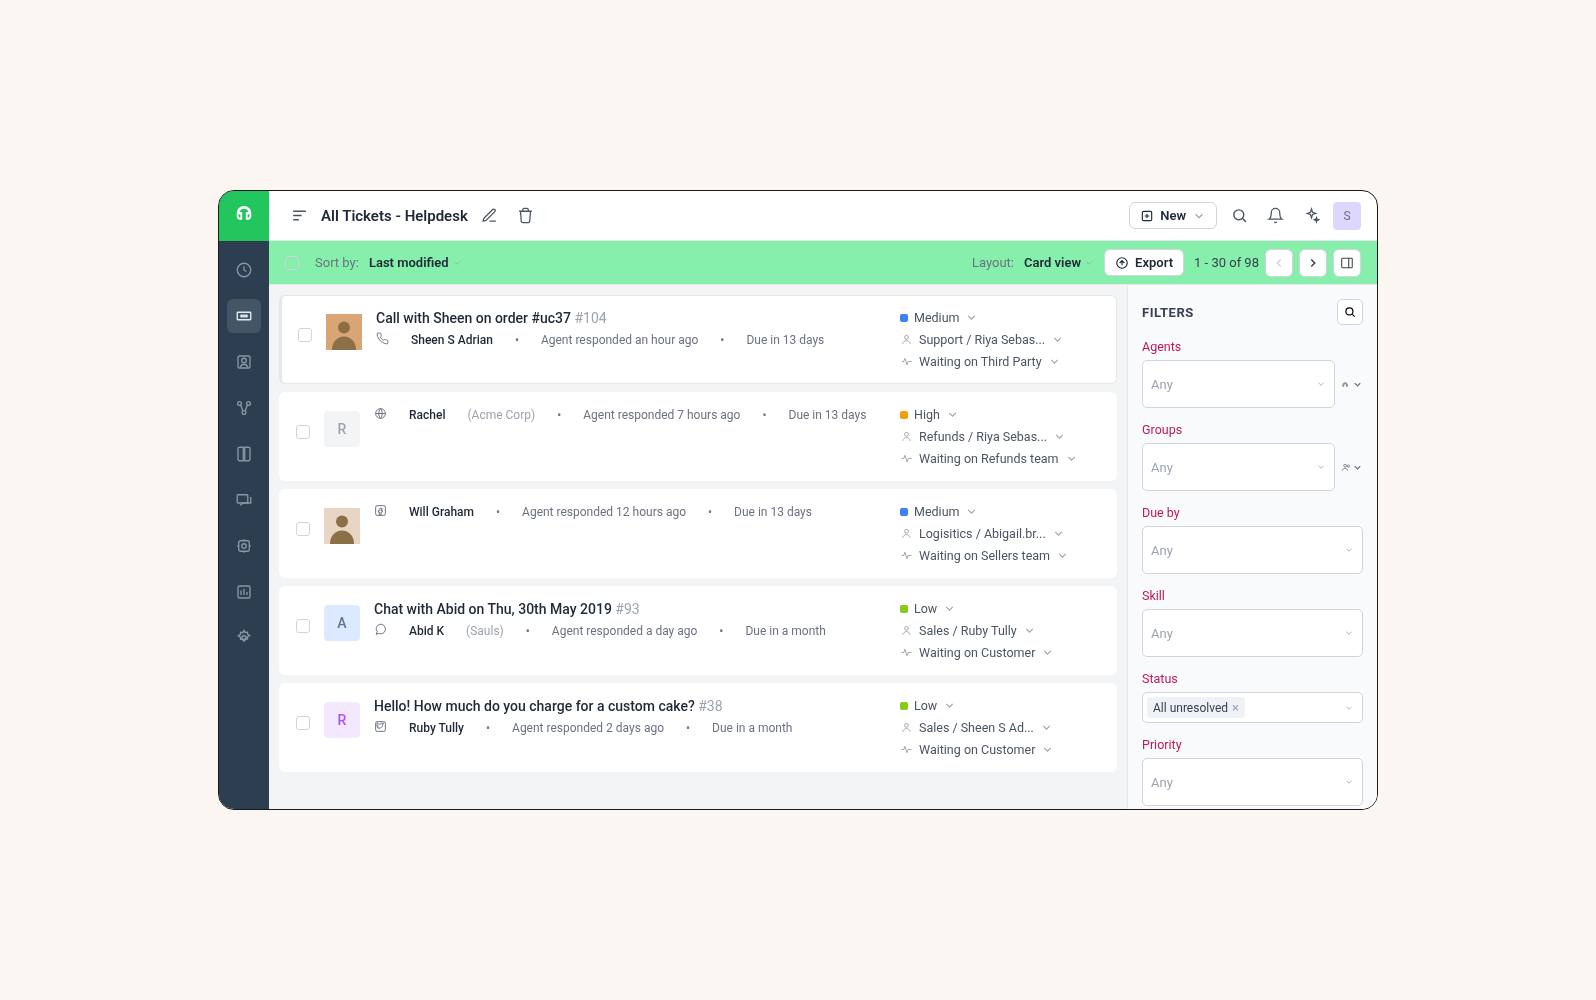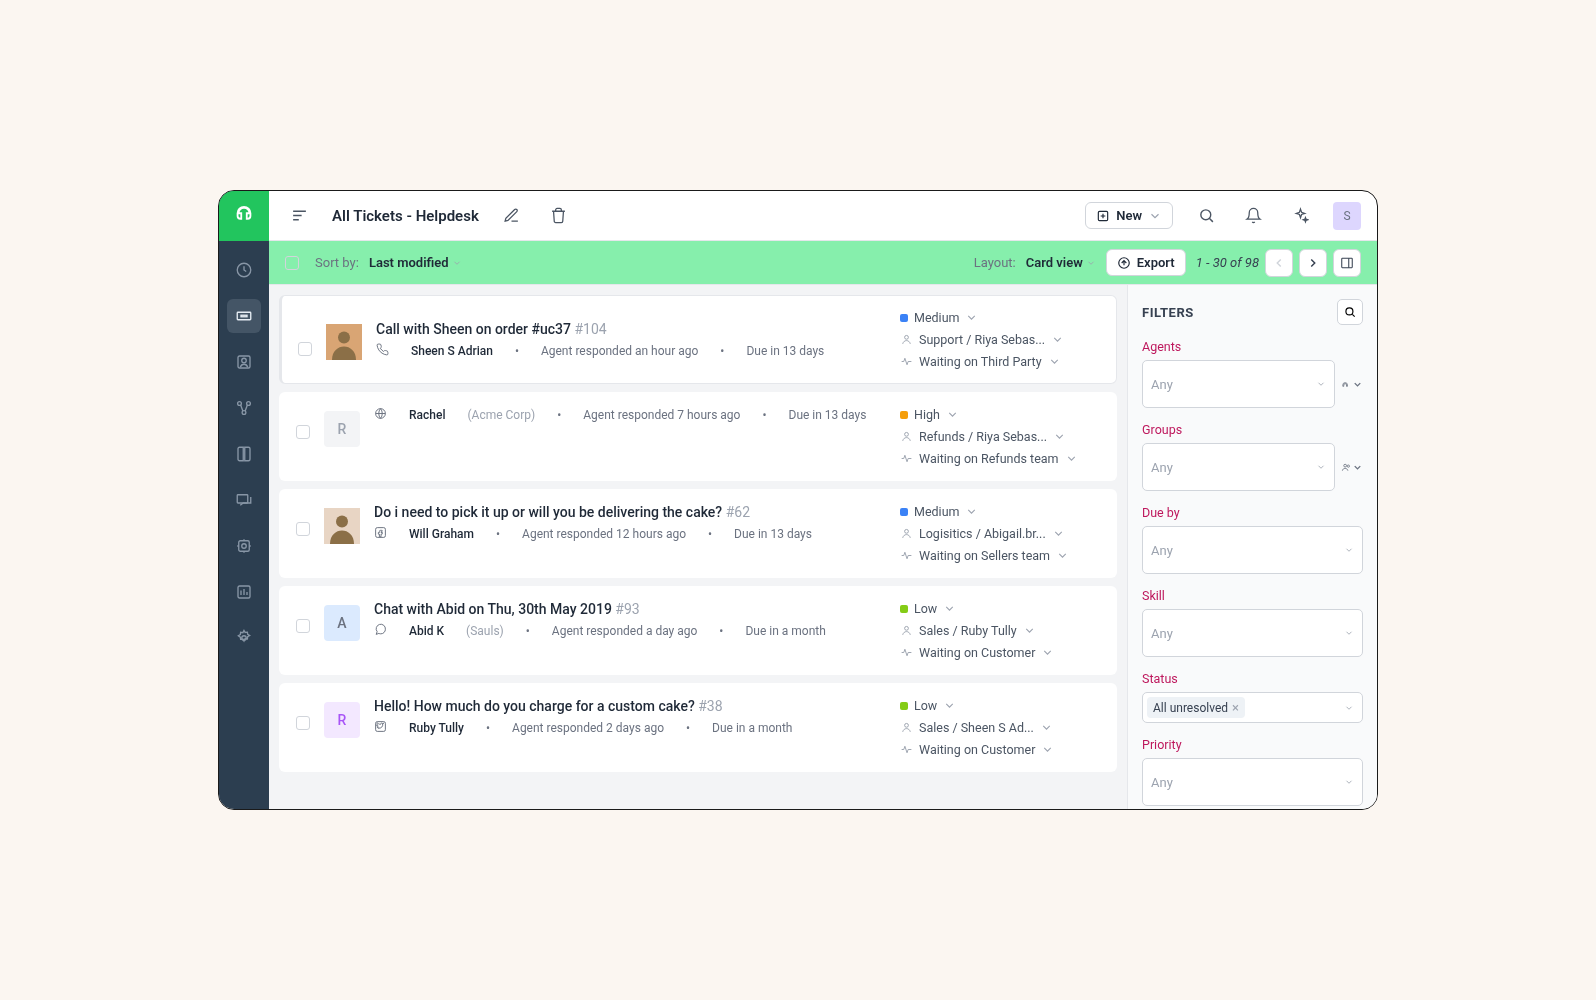--- a/index.html
+++ b/index.html
@@ -4,41 +4,41 @@
 <style>
 * { margin: 0; padding: 0; box-sizing: border-box; font-family: -apple-system, BlinkMacSystemFont, "Segoe UI", Roboto, sans-serif; }
 body { background: #fbf6f1; display: flex; align-items: center; justify-content: center; min-height: 1000px; }
 .app-frame { width: 1160px; height: 620px; background: #fff; border-radius: 16px; overflow: hidden; display: flex; border: 1.5px solid #1a1a1a; }
 .sidebar-rail { width: 50px; background: #2c3e50; display: flex; flex-direction: column; align-items: center; padding-top: 0; }
 .logo-tile { width: 50px; height: 50px; background: #22c55e; display: flex; align-items: center; justify-content: center; color: #fff; }
 .rail-item { width: 34px; height: 34px; display: flex; align-items: center; justify-content: center; color: #8896a6; border-radius: 6px; margin-top: 12px; cursor: pointer; }
 .rail-item.active { background: #445566; color: #e5ecf3; }
 .rail-item svg { width: 18px; height: 18px; }
 .main { flex: 1; display: flex; flex-direction: column; min-width: 0; }
-.topbar { height: 50px; display: flex; align-items: center; padding: 0 16px; border-bottom: 1px solid #e5e7eb; gap: 19px; }
+.topbar { height: 50px; display: flex; align-items: center; padding: 0 16px; border-bottom: 1px solid #e5e7eb; gap: 8px; }
 .hamburger svg { width: 18px; height: 18px; }
 .page-title { font-size: 15px; font-weight: 600; color: #1f2937; }
 .icon-btn { width: 28px; height: 28px; display: flex; align-items: center; justify-content: center; color: #4b5563; cursor: pointer; border-radius: 4px; }
 .icon-btn svg { width: 17px; height: 17px; }
 .spacer { flex: 1; }
 .new-btn { display: flex; align-items: center; gap: 6px; border: 1px solid #d1d5db; border-radius: 6px; padding: 5px 10px; font-size: 13px; font-weight: 600; color: #1f2937; cursor: pointer; }
 .new-btn svg { width: 14px; height: 14px; }
 .avatar-sq { width: 28px; height: 28px; background: #ddd6fe; border-radius: 4px; display: flex; align-items: center; justify-content: center; font-size: 12px; color: #6b7280; }
 .subbar { height: 44px; background: #86efac; border-bottom: 1px solid #e5e7eb; display: flex; align-items: center; padding: 0 16px; gap: 10px; font-size: 13px; color: #6b7280; }
 .subbar .chk { width: 14px; height: 14px; border: 1.5px solid #d1d5db; border-radius: 3px; margin-right: 6px; }
 .subbar strong { color: #1f2937; font-weight: 600; }
 .export-btn { display: flex; align-items: center; gap: 6px; border: 1px solid #d1d5db; background: #fff; border-radius: 6px; padding: 5px 10px; font-size: 13px; font-weight: 600; color: #1f2937; cursor: pointer; }
 .pager { display: flex; gap: 6px; align-items: center; }
-.pager-info { font-size: 13px; color: #374151; font-style: italic; }
+.pager-info { font-size: 13px; color: #374151; }
 .pager-btn { width: 28px; height: 28px; border: 1px solid #d1d5db; background: #fff; border-radius: 6px; display: flex; align-items: center; justify-content: center; cursor: pointer; color: #374151; }
 .pager-btn.disabled { color: #d1d5db; }
 .content { flex: 1; display: flex; min-height: 0; }
 .ticket-list { flex: 1; background: #f3f4f6; padding: 10px; overflow-y: auto; display: flex; flex-direction: column; gap: 8px; }
 .ticket-card { background: #fff; border-radius: 6px; padding: 14px 16px; display: flex; gap: 14px; align-items: flex-start; border: 1px solid transparent; }
-.ticket-card.selected { border-left: 3px solid #2563eb; border-color: #e5e7eb; align-items: center; }
+.ticket-card.selected { border-left: 3px solid #2563eb; border-color: #e5e7eb; }
 .tc-chk { width: 14px; height: 14px; border: 1.5px solid #d1d5db; border-radius: 3px; margin-top: 18px; flex-shrink: 0; }
 .tc-avatar { width: 36px; height: 36px; border-radius: 4px; flex-shrink: 0; display: flex; align-items: center; justify-content: center; font-size: 14px; font-weight: 500; margin-top: 4px; }
 .tc-body { flex: 1; min-width: 0; }
 .tc-title { font-size: 14px; font-weight: 500; color: #1f2937; margin-bottom: 6px; }
 .tc-title .tid { color: #9ca3af; font-weight: 400; }
 .tc-meta { font-size: 12px; color: #6b7280; display: flex; align-items: center; gap: 22px; flex-wrap: wrap; }
 .tc-meta .contact { color: #1f2937; font-weight: 500; }
 .tc-meta .company { color: #9ca3af; }
 .tc-meta svg { width: 13px; height: 13px; flex-shrink: 0; }
 .tc-right { width: 200px; flex-shrink: 0; display: flex; flex-direction: column; gap: 7px; font-size: 12.5px; color: #4b5563; }
@@ -334,21 +334,20 @@
           <div class="ticket-card">
     <div class="tc-chk"></div>
     <div class="tc-avatar" style="background:#e8d5c4">
               <svg viewBox="0 0 24 24" width="36" height="36">
                 <rect width="24" height="24" fill="#e8d5c4"></rect>
                 <circle cx="12" cy="9" r="4" fill="#8b6f47"></circle>
                 <path d="M4 24c0-6 4-9 8-9s8 3 8 9" fill="#8b6f47"></path>
               </svg>
             </div>
     <div class="tc-body">
-      <div class="tc-title">Do i need to pick it up or will you be delivering the cake? <span class="tid">#62</span></div>
       <div class="tc-meta">
         <span><svg viewBox="0 0 24 24" fill="none" stroke="currentColor" stroke-width="1.8">
                     <rect x="3" y="3" width="18" height="18" rx="3"></rect>
                     <path d="M14 8h-2a2 2 0 00-2 2v2H8v3h2v5h3v-5h2l.5-3H13v-1.5a.5.5 0 01.5-.5H15V8z"></path>
                   </svg></span>
         <span class="contact">Will Graham</span>
 
         <span>•</span>
         <span>Agent responded 12 hours ago</span>
         <span>•</span>

